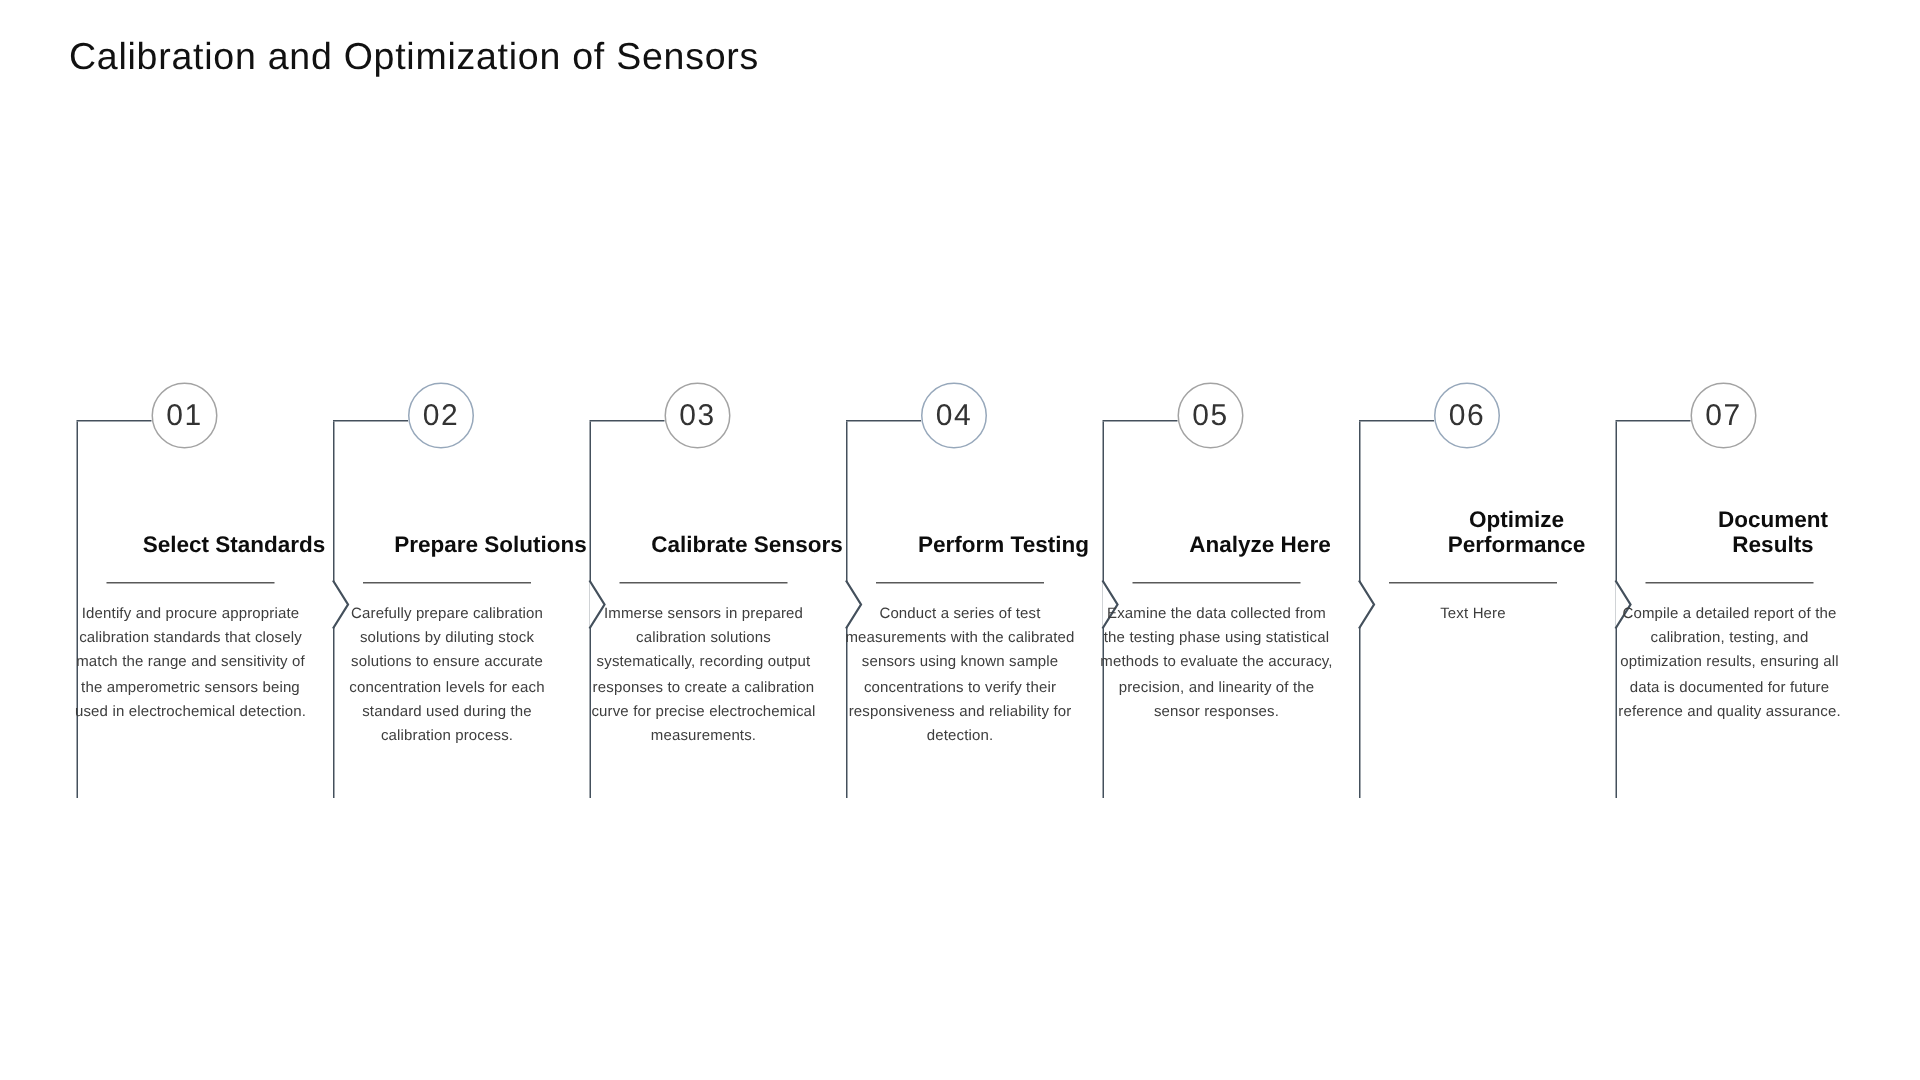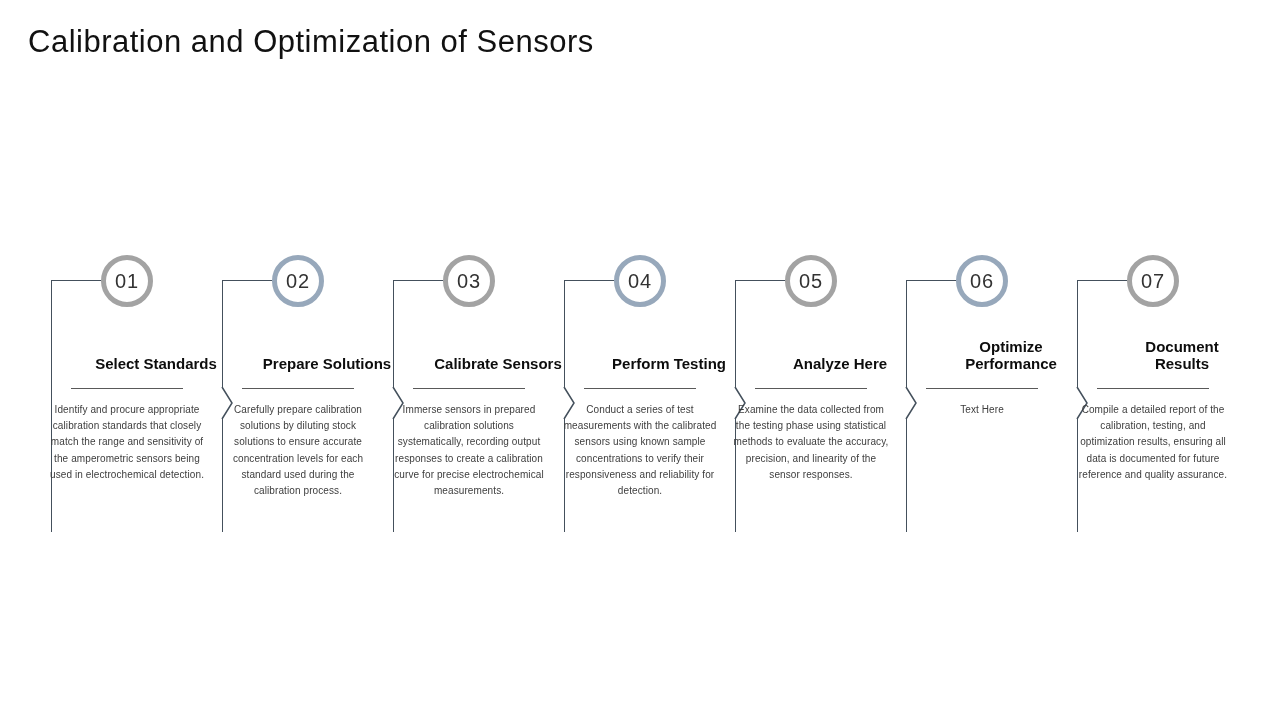--- a/index.html
+++ b/index.html
@@ -2,33 +2,33 @@
 <html><head>
 <meta charset="utf-8">
 <style>
   html,body{margin:0;padding:0;}
   body{
     width:1280px;height:720px;background:#ffffff;position:relative;overflow:hidden;
     font-family:"Liberation Sans","DejaVu Sans",sans-serif;
   }
   .slide{position:absolute;inset:0;background:#ffffff;}
   .slide-title{
-    position:absolute;left:28px;top:24px;font-size:31px;font-weight:400;
+    position:absolute;left:46px;top:24px;font-size:25px;font-weight:400;
     color:#111111;letter-spacing:0.5px;white-space:nowrap;
   }
   .col{position:absolute;top:255px;width:152px;height:330px;}
   .col1{left:51px;}  .col2{left:222px;} .col3{left:393px;}
   .col4{left:564px;} .col5{left:735px;} .col6{left:906px;} .col7{left:1077px;}
 
   .vline{position:absolute;left:0;top:26px;width:0;height:251px;border-left:1.5px solid #44505C;}
   .hline{position:absolute;left:0;top:25px;width:50px;height:0;border-top:1.5px solid #44505C;}
 
   .circle{
     position:absolute;left:50px;top:0;width:42px;height:42px;border-radius:50%;
-    border:5px solid #a3a3a3;background:#ffffff;display:flex;align-items:center;justify-content:center;
+    border:1px solid #a3a3a3;background:#ffffff;display:flex;align-items:center;justify-content:center;
   }
   .col2 .circle,.col4 .circle,.col6 .circle{border-color:#97A8BB;}
   .circle span{font-size:20px;color:#333333;letter-spacing:1px;}
 
   .chevron{position:absolute;left:-1px;top:130px;}
 
   .heading{
     position:absolute;left:0;top:80px;width:152px;height:37px;
     display:flex;align-items:flex-end;justify-content:center;
     font-size:15px;font-weight:bold;color:#0d0d0d;text-align:center;

